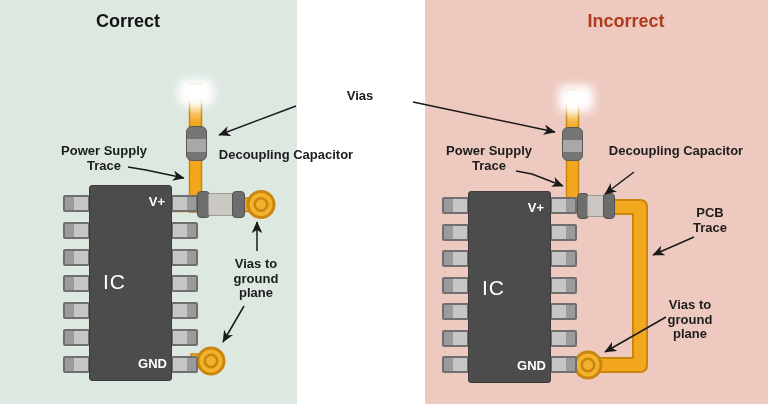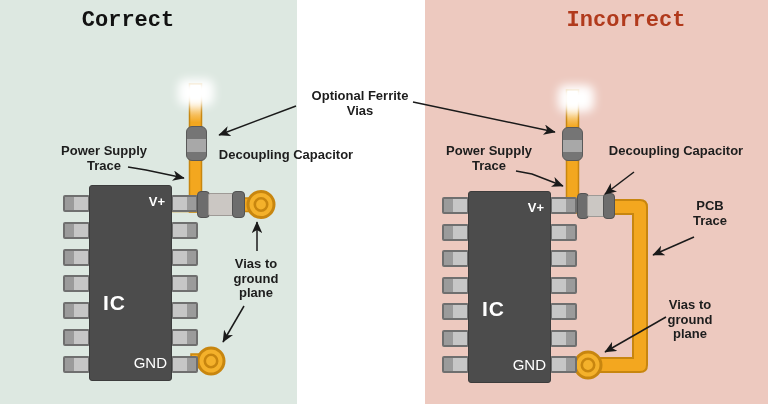--- a/index.html
+++ b/index.html
@@ -21,23 +21,23 @@
   .via-inner{fill:var(--via_fill,#f4b12b);stroke:var(--trace_border,#c8860f);stroke-width:2.6;}
   .arrow{stroke:#1a1a1a;stroke-width:1.5;fill:none;marker-end:url(#ah);}
 
   
   .ic-body{
     position:absolute;background:var(--ic_body,#4c4c4c);
     border:1px solid #3c3c3c;border-radius:3px;color:#ffffff;
   }
   .ic-a .ic-body{left:89px;top:185px;width:83px;height:196px;}
   .ic-b .ic-body{left:468px;top:191px;width:83px;height:192px;}
-  .ic-name{position:absolute;left:13px;top:84px;font-size:21px;font-weight:bold;letter-spacing:1px;margin-top:21px;}
+  .ic-name{position:absolute;left:13px;top:84px;font-size:21px;font-weight:normal;letter-spacing:1px;}
   .ic-vplus{position:absolute;right:6px;top:8px;font-size:13px;font-weight:bold;}
-  .ic-gnd{position:absolute;right:4px;bottom:9px;font-size:15px;font-weight:normal;}
+  .ic-gnd{position:absolute;right:4px;bottom:9px;font-size:13px;font-weight:bold;}
   .pin-col{position:absolute;width:27px;display:flex;flex-direction:column;justify-content:space-between;}
   .ic-a .pins-l{left:63px;top:195px;height:178px;}
   .ic-a .pins-r{left:171px;top:195px;height:178px;}
   .ic-b .pins-l{left:442px;top:197px;height:176px;}
   .ic-b .pins-r{left:550px;top:197px;height:176px;}
   .pin{
     width:27px;height:17px;border:2px solid var(--pin_border,#6f6f6f);border-radius:2px;
   }
   .pins-l .pin{background:linear-gradient(to right,var(--pin_dark,#9b9b9b) 0 38%,var(--pin_light,#c6c6c6) 38% 100%);}
   .pins-r .pin{background:linear-gradient(to left,var(--pin_dark,#9b9b9b) 0 38%,var(--pin_light,#c6c6c6) 38% 100%);}
@@ -64,30 +64,30 @@
 
   .glow{position:absolute;background:#ffffff;filter:blur(5px);border-radius:8px;}
   .glow-a{left:178px;top:79px;width:36px;height:27px;}
   .glow-b{left:558px;top:85px;width:36px;height:27px;}
 
   
   .lbl{
     position:absolute;transform:translateX(-50%);text-align:center;
     color:var(--label_text,#1d1d1d);font-size:13px;font-weight:bold;line-height:15px;white-space:nowrap;
   }
-  .title{font-size:22px;line-height:20px;font-family:Liberation Mono, monospace;}
+  .title{font-size:18px;line-height:20px;}
   .title-correct{left:128px;top:11px;color:#121212;}
   .title-incorrect{left:626px;top:11px;color:var(--incorrect_title,#b13a1c);}
   .lbl-ferrite{left:360px;top:88px;}
   .lbl-ps-a{left:104px;top:143px;}
   .lbl-decap-a{left:286px;top:147px;}
   .lbl-vias-a{left:256px;top:257px;line-height:14.5px;}
   .lbl-ps-b{left:489px;top:143px;}
   .lbl-decap-b{left:676px;top:143px;}
-  .lbl-pcb-b{left:710px;top:198px;}
+  .lbl-pcb-b{left:710px;top:205px;}
   .lbl-vias-b{left:690px;top:298px;line-height:14.5px;}
 </style>
 </head>
 <body>
 
 <div class="canvas">
 
   <div class="panel panel-left"></div>
   <div class="panel panel-right"></div>
 
@@ -184,21 +184,20 @@
   <div class="cap-mid capB-m"></div>
   <div class="cap-end capB-r"></div>
 
   <div class="glow glow-a"></div>
   <div class="glow glow-b"></div>
 
   <div class="lbl title title-correct">Correct</div>
   <div class="lbl title title-incorrect">Incorrect</div>
 
   <div class="lbl lbl-ferrite">
-    <div>Optional Ferrite</div>
     <div>Vias</div>
   </div>
 
   <div class="lbl lbl-ps-a">
     <div>Power Supply</div>
     <div>Trace</div>
   </div>
   <div class="lbl lbl-decap-a">Decoupling Capacitor</div>
   <div class="lbl lbl-vias-a">
     <div>Vias to</div>

